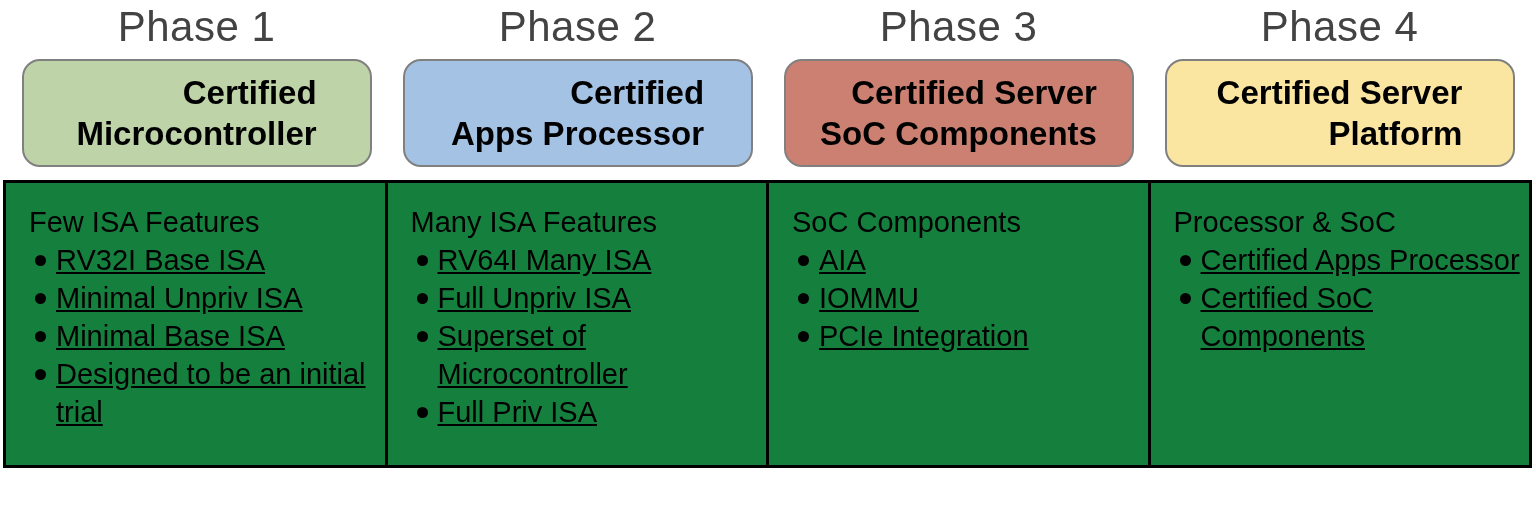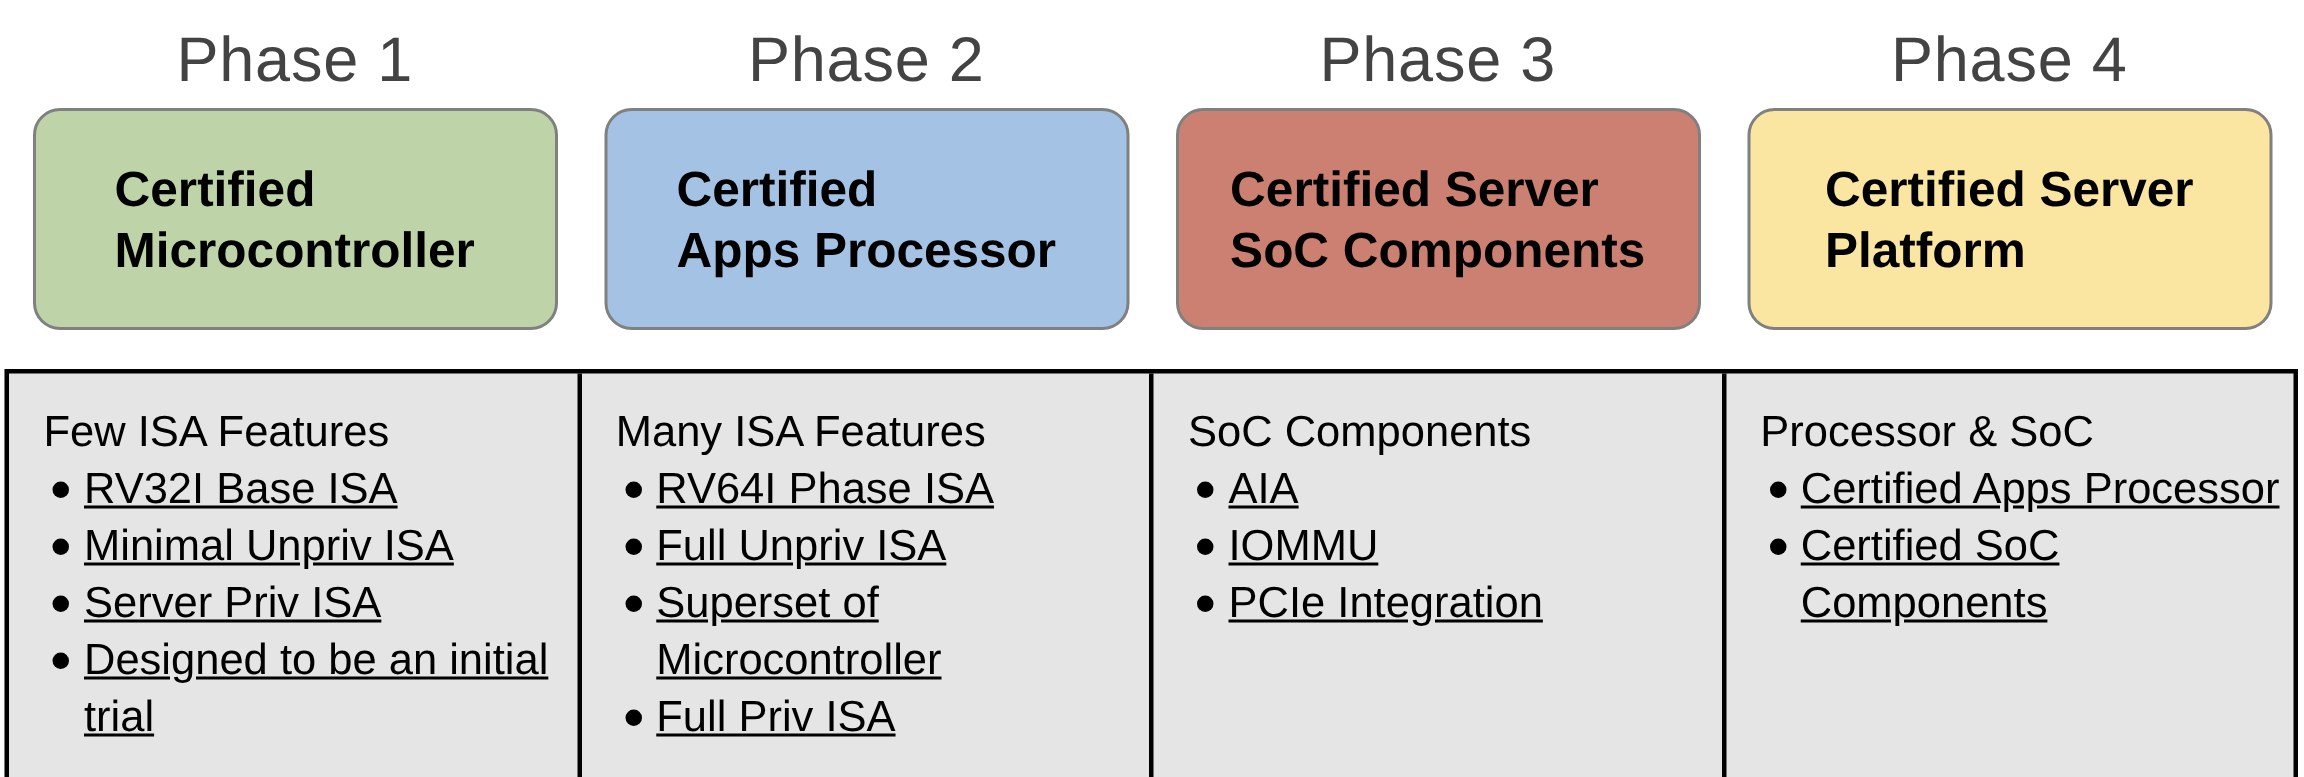--- a/index.html
+++ b/index.html
@@ -13,61 +13,61 @@
     width: 1536px;
     height: 518px;
     background: #ffffff;
     overflow: hidden;
   }
   
   .phases-row {
     display: flex;
     width: 100%;
     box-sizing: border-box;
-    padding: 13px 6px;
+    padding: 0 6px;
   }
   .phase-col {
     flex: 1 1 0;
     display: flex;
     flex-direction: column;
     align-items: center;
   }
   .phase-heading {
     height: 54px;
     line-height: 54px;
     font-size: 42px;
     color: #434343;
     text-align: center;
     letter-spacing: 0.5px;
   }
   .phase-box {
     box-sizing: border-box;
     width: 350px;
-    height: 148px;
+    height: 108px;
     margin-top: 5px;
     border: 2px solid #808080;
     border-radius: 18px;
     display: flex;
     align-items: center;
     justify-content: center;
-    text-align: left;
+    text-align: right;
     font-weight: bold;
     font-size: 33px;
     line-height: 1.25;
     color: #000000;
     white-space: pre-line;
   }
   
   .feature-table {
     box-sizing: border-box;
     margin: 13px 4px 0 3px;
     height: 288px;
     border: 3px solid #000000;
     display: flex;
-    background: #e5e5e5;
+    background: #15803d;
   }
   .table-cell {
     flex: 1 1 0;
     box-sizing: border-box;
     border-right: 3px solid #000000;
     padding: 20px 8px 0 23px;
     font-size: 29px;
     line-height: 38px;
     color: #000000;
   }
@@ -130,29 +130,29 @@
     </div>
   </div>
 
   <div class="feature-table">
 
     <div class="table-cell">
       <p class="cell-title">Few ISA Features</p>
       <ul class="bullet-list">
         <li class="bullet-item">RV32I Base ISA</li>
         <li class="bullet-item">Minimal Unpriv ISA</li>
-        <li class="bullet-item">Server Priv ISA</li>
+        <li class="bullet-item">Minimal Base ISA</li>
         <li class="bullet-item">Designed to be an initial trial</li>
       </ul>
     </div>
 
     <div class="table-cell">
       <p class="cell-title">Many ISA Features</p>
       <ul class="bullet-list">
-        <li class="bullet-item">RV64I Phase ISA</li>
+        <li class="bullet-item">RV64I Many ISA</li>
         <li class="bullet-item">Full Unpriv ISA</li>
         <li class="bullet-item">Superset of Microcontroller</li>
         <li class="bullet-item">Full Priv ISA</li>
       </ul>
     </div>
 
     <div class="table-cell">
       <p class="cell-title">SoC Components</p>
       <ul class="bullet-list">
         <li class="bullet-item">AIA</li>

